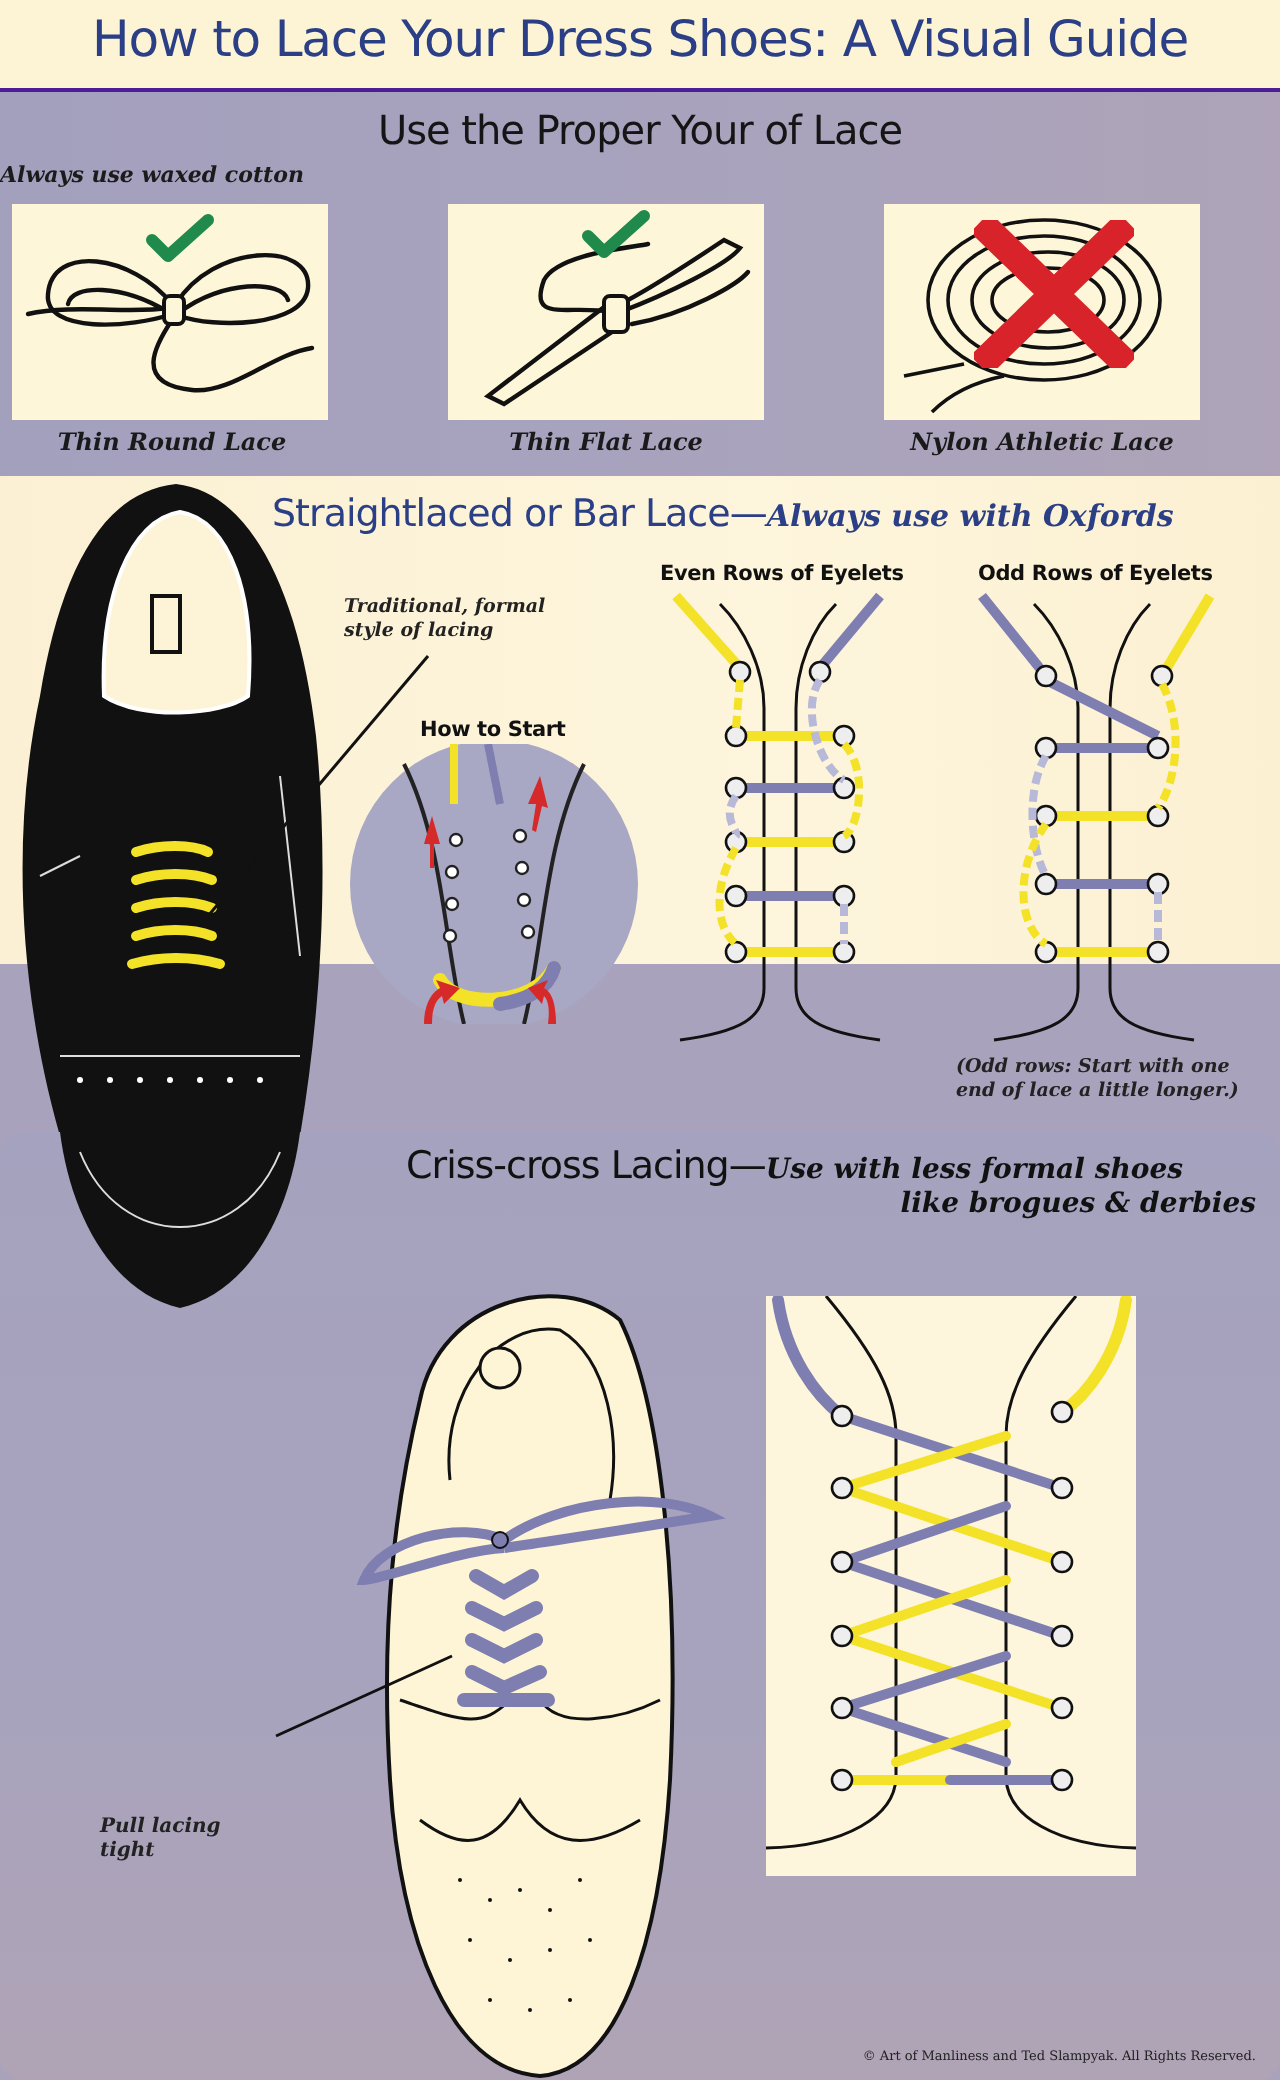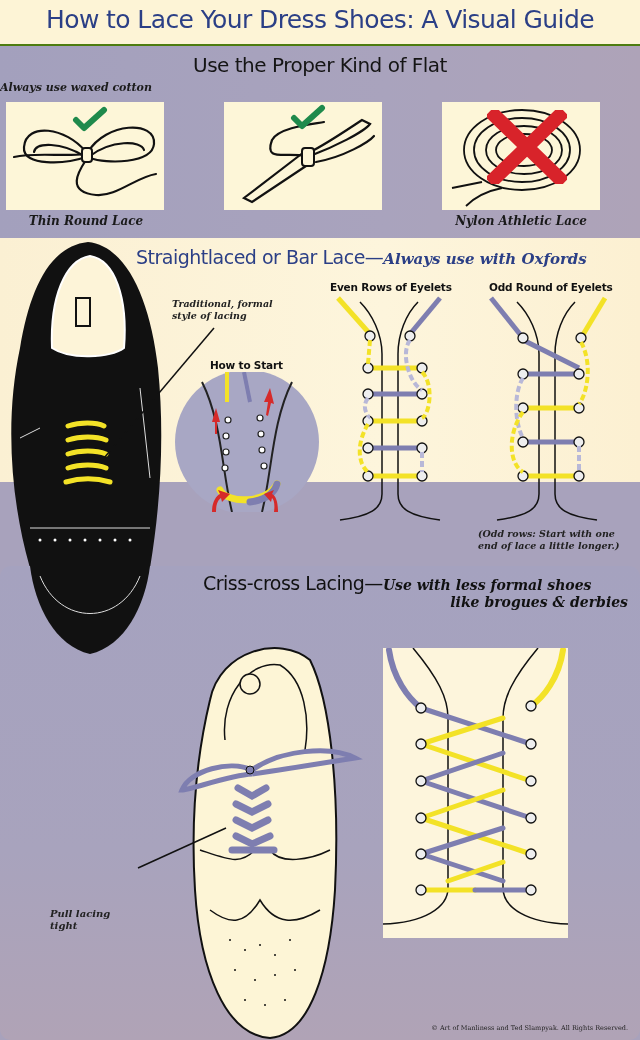--- a/index.html
+++ b/index.html
@@ -1,21 +1,21 @@
 <!DOCTYPE html>
 <html><head>
 <meta charset="utf-8">
 <style>
   * { margin: 0; padding: 0; box-sizing: border-box; }
   html, body { width: 640px; height: 1040px; overflow: hidden; background: #a8a2bc; }
   body { position: relative; font-family: "DejaVu Sans", sans-serif; }
   .page { position: absolute; left: 0; top: 0; width: 640px; height: 1040px; }
 
   
-  .hdr { position: absolute; left: 0; top: 0; width: 640px; height: 46px; background: #fdf4d6; border-bottom: 2px solid #4d7c0f; }
+  .hdr { position: absolute; left: 0; top: 0; width: 640px; height: 46px; background: #fdf4d6; border-bottom: 2px solid #4c1d95; }
   .hdr-title { position: absolute; left: 0; right: 0; top: 5px; text-align: center; color: #2b3f86; font-family: "DejaVu Sans", sans-serif; font-size: 25px; letter-spacing: -0.6px; font-weight: normal; }
 
   
   .s1 { position: absolute; left: 0; top: 46px; width: 640px; height: 192px; background: linear-gradient(90deg,#a3a0bd 0%,#a9a3bd 60%,#aea3b8 100%); }
   .s1-title { position: absolute; left: 0; right: 0; top: 7px; text-align: center; color: #151515; font-size: 20px; letter-spacing: -0.5px; }
   .s1-sub { position: absolute; left: 0; right: 0; top: 35px; color: #1b1b1b; font-family: "DejaVu Serif", serif; font-style: italic; font-weight: bold; font-size: 11px; }
   .card { position: absolute; top: 56px; width: 158px; height: 108px; background: #fdf6d8; }
   .card svg { position: absolute; left: 0; top: 0; }
   .cap { position: absolute; top: 168px; width: 200px; text-align: center; font-family: "DejaVu Serif", serif; font-style: italic; font-weight: bold; font-size: 12px; color: #1a1a1a; }
 
@@ -36,21 +36,21 @@
 </head>
 <body>
 
 <div class="page">
 
   <div class="hdr">
     <div class="hdr-title">How to Lace Your Dress Shoes: A Visual Guide</div>
   </div>
 
   <div class="s1">
-    <div class="s1-title">Use the Proper Kind of Flat</div>
+    <div class="s1-title">Use the Proper Your of Lace</div>
     <div class="s1-sub">Always use waxed cotton</div>
 
     <div class="card" style="left:6px;">
       <svg width="158" height="108" viewBox="0 0 158 108">
         <g fill="none" stroke="#111" stroke-width="2.2" stroke-linecap="round">
           <path d="M80 50 C60 25, 20 20, 18 45 C16 65, 60 62, 80 55"></path>
           <path d="M78 54 C55 40, 30 40, 28 50"></path>
           <path d="M82 50 C100 20, 150 18, 148 42 C146 62, 100 62, 84 56"></path>
           <path d="M84 54 C105 38, 135 38, 138 48"></path>
           <path d="M80 58 C72 70, 60 90, 90 93 C110 95, 130 75, 150 72"></path>
@@ -71,20 +71,21 @@
           <path d="M82 54 C60 50, 40 60, 48 38 C55 25, 90 22, 100 20"></path>
           <path d="M86 54 C110 45, 140 30, 146 22 L138 18 C120 30, 105 40, 90 48"></path>
           <path d="M92 60 C120 55, 145 40, 150 34"></path>
         </g>
         <rect x="78" y="46" width="12" height="18" rx="3" fill="#fdf6d8" stroke="#111" stroke-width="2"></rect>
       </svg>
       <svg style="left:66px;top:2px;" width="36" height="26" viewBox="0 0 36 26">
         <path d="M4 14 L12 22 L32 4" fill="none" stroke="#1f8a4c" stroke-width="6" stroke-linecap="round" stroke-linejoin="round"></path>
       </svg>
     </div>
+    <div class="cap" style="left:203px;">Thin Flat Lace</div>
 
     <div class="card" style="left:442px;">
       <svg width="158" height="108" viewBox="0 0 158 108">
         <g fill="none" stroke="#111" stroke-width="1.8">
           <ellipse cx="80" cy="48" rx="58" ry="40"></ellipse>
           <ellipse cx="80" cy="48" rx="48" ry="32"></ellipse>
           <ellipse cx="82" cy="48" rx="38" ry="24"></ellipse>
           <ellipse cx="82" cy="48" rx="28" ry="16"></ellipse>
           <path d="M40 80 C30 82, 20 84, 10 86"></path>
           <path d="M60 86 C40 90, 30 98, 24 104"></path>
@@ -196,21 +197,21 @@
       <g fill="none" stroke-width="4" stroke-dasharray="6 3">
         <path d="M40 46 L38 70" stroke="#f3e227"></path>
         <path d="M80 46 C70 60, 80 90, 92 96" stroke="#b8b8d8"></path>
         <path d="M92 78 C104 90, 100 120, 92 124" stroke="#f3e227"></path>
         <path d="M38 104 C30 115, 40 122, 38 124" stroke="#b8b8d8"></path>
         <path d="M38 130 C26 150, 28 170, 38 178" stroke="#f3e227"></path>
         <path d="M92 158 L92 178" stroke="#b8b8d8"></path>
       </g>
     </svg>
 
-    <div class="lbl-bold" style="left:489px;top:43px;">Odd Round of Eyelets</div>
+    <div class="lbl-bold" style="left:489px;top:43px;">Odd Rows of Eyelets</div>
     <svg style="position:absolute;left:487px;top:56px;" width="120" height="232" viewBox="0 0 120 232">
       <g fill="none" stroke="#111" stroke-width="1.5">
         <path d="M30 8 C42 20, 52 40, 52 60 L52 200 C52 215, 40 222, 10 226"></path>
         <path d="M88 8 C76 20, 68 40, 68 60 L68 200 C68 215, 80 222, 110 226"></path>
       </g>
       <path d="M4 4 L36 44" stroke="#7e7eb0" stroke-width="5"></path>
       <path d="M118 4 L94 44" stroke="#f3e227" stroke-width="5"></path>
       <path d="M36 46 L92 74" stroke="#7e7eb0" stroke-width="5"></path>
       <g stroke-width="5" stroke-linecap="round">
         <line x1="36" y1="80" x2="92" y2="80" stroke="#7e7eb0"></line>

